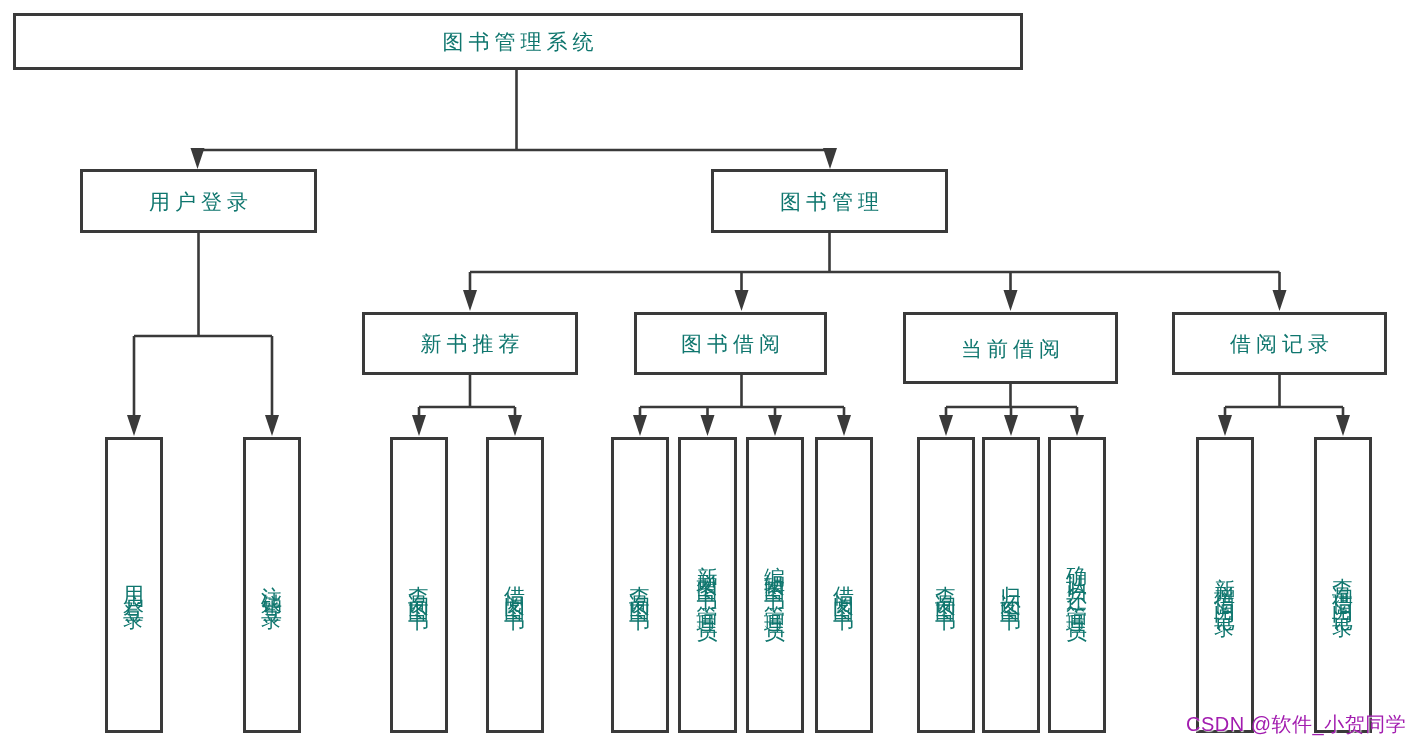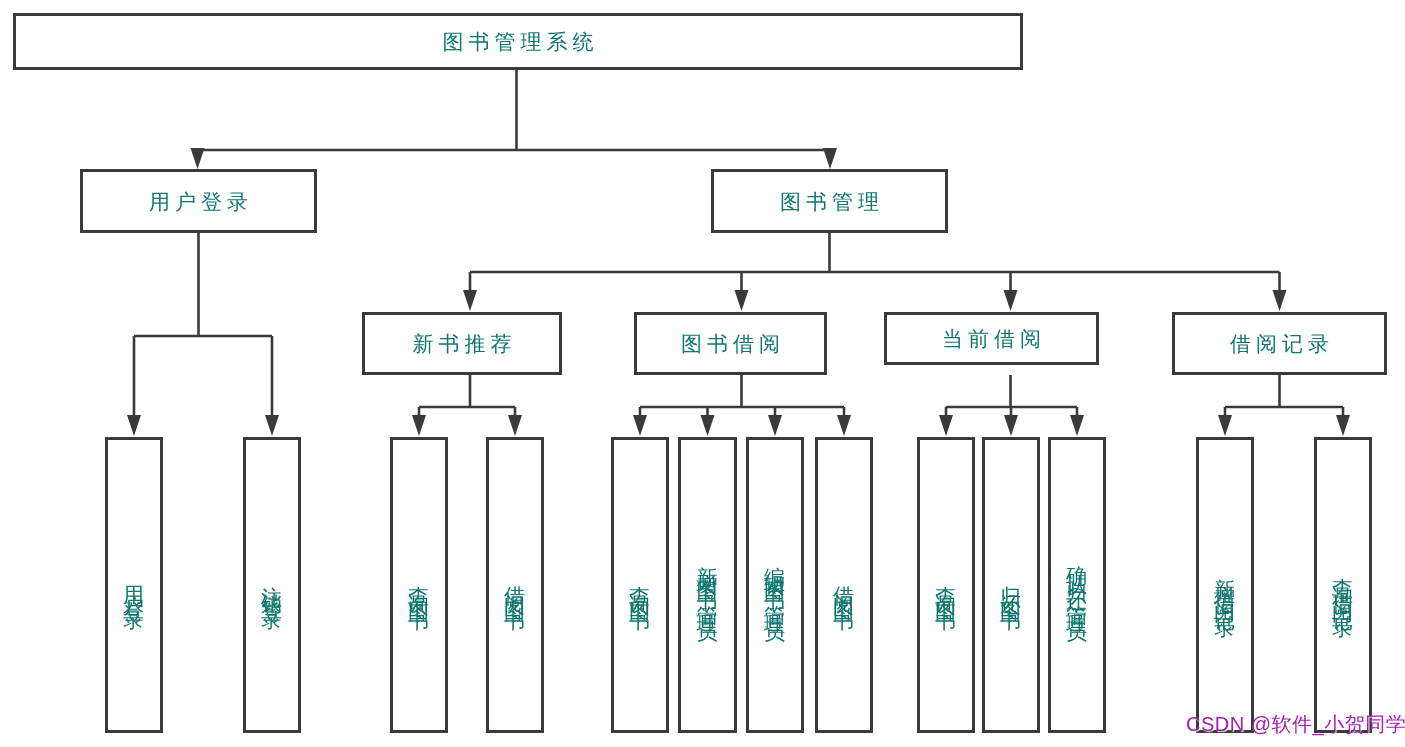--- a/index.html
+++ b/index.html
@@ -52,27 +52,27 @@
     <span class="hlabel">图书管理系统</span>
   </div>
 
   <div class="box" style="left:80px;top:169px;width:237px;height:64px">
     <span class="hlabel">用户登录</span>
   </div>
   <div class="box" style="left:711px;top:169px;width:237px;height:64px">
     <span class="hlabel">图书管理</span>
   </div>
 
-  <div class="box" style="left:362px;top:312px;width:200px;height:63px">
+  <div class="box" style="left:362px;top:312px;width:216px;height:63px">
     <span class="hlabel">新书推荐</span>
   </div>
   <div class="box" style="left:634px;top:312px;width:193px;height:63px">
     <span class="hlabel">图书借阅</span>
   </div>
-  <div class="box" style="left:884px;top:312px;width:215px;height:53px">
+  <div class="box" style="left:903px;top:312px;width:215px;height:72px">
     <span class="hlabel">当前借阅</span>
   </div>
   <div class="box" style="left:1172px;top:312px;width:215px;height:63px">
     <span class="hlabel">借阅记录</span>
   </div>
 
   <div class="box" style="left:105px;top:437px;width:58px;height:296px">
     <span class="vtext">用户登录</span>
   </div>
   <div class="box" style="left:243px;top:437px;width:58px;height:296px">

